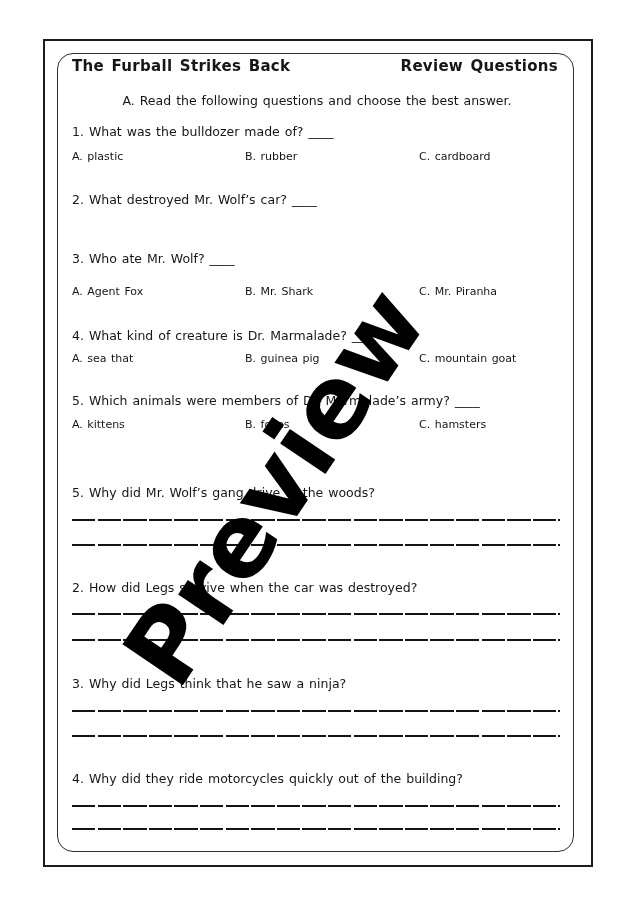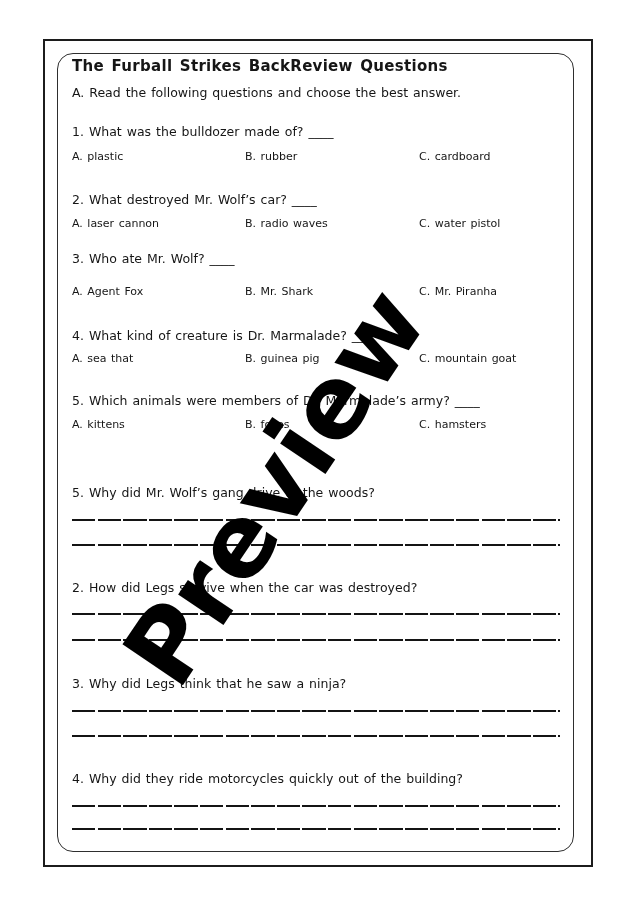--- a/index.html
+++ b/index.html
@@ -34,21 +34,21 @@
     border: 1.6px solid #2e2e2e;
     border-radius: 16px;
     box-sizing: border-box;
   }
   .title-row {
     position: absolute;
     left: 72px;
     top: 57px;
     width: 486px;
     display: flex;
-    justify-content: flex-start;
+    justify-content: space-between;
     font-weight: bold;
     font-size: 15px;
     letter-spacing: 0.3px;
     word-spacing: 2px;
     white-space: nowrap;
   }
   .row {
     position: absolute;
     left: 72px;
     width: 490px;
@@ -94,35 +94,30 @@
 <div class="page">
 
   <div class="outer-frame"></div>
   <div class="card"></div>
 
   <div class="title-row">
     <span>The Furball Strikes Back</span>
     <span>Review Questions</span>
   </div>
 
-  <div class="row" style="top:84px;">A. Read the following questions and choose the best answer.</div>
+  <div class="row" style="top:92px;text-align:center;">A. Read the following questions and choose the best answer.</div>
 
   <div class="row" style="top:123px;">1. What was the bulldozer made of? ____</div>
   <div class="opt-row" style="top:148px;">
     <span class="opt opt-a">A. plastic</span>
     <span class="opt opt-b">B. rubber</span>
     <span class="opt opt-c">C. cardboard</span>
   </div>
 
   <div class="row" style="top:191px;">2. What destroyed Mr. Wolf’s car? ____</div>
-  <div class="opt-row" style="top:215px;">
-    <span class="opt opt-a">A. laser cannon</span>
-    <span class="opt opt-b">B. radio waves</span>
-    <span class="opt opt-c">C. water pistol</span>
-  </div>
 
   <div class="row" style="top:250px;">3. Who ate Mr. Wolf? ____</div>
   <div class="opt-row" style="top:283px;">
     <span class="opt opt-a">A. Agent Fox</span>
     <span class="opt opt-b">B. Mr. Shark</span>
     <span class="opt opt-c">C. Mr. Piranha</span>
   </div>
 
   <div class="row" style="top:327px;">4. What kind of creature is Dr. Marmalade? ____</div>
   <div class="opt-row" style="top:350px;">

